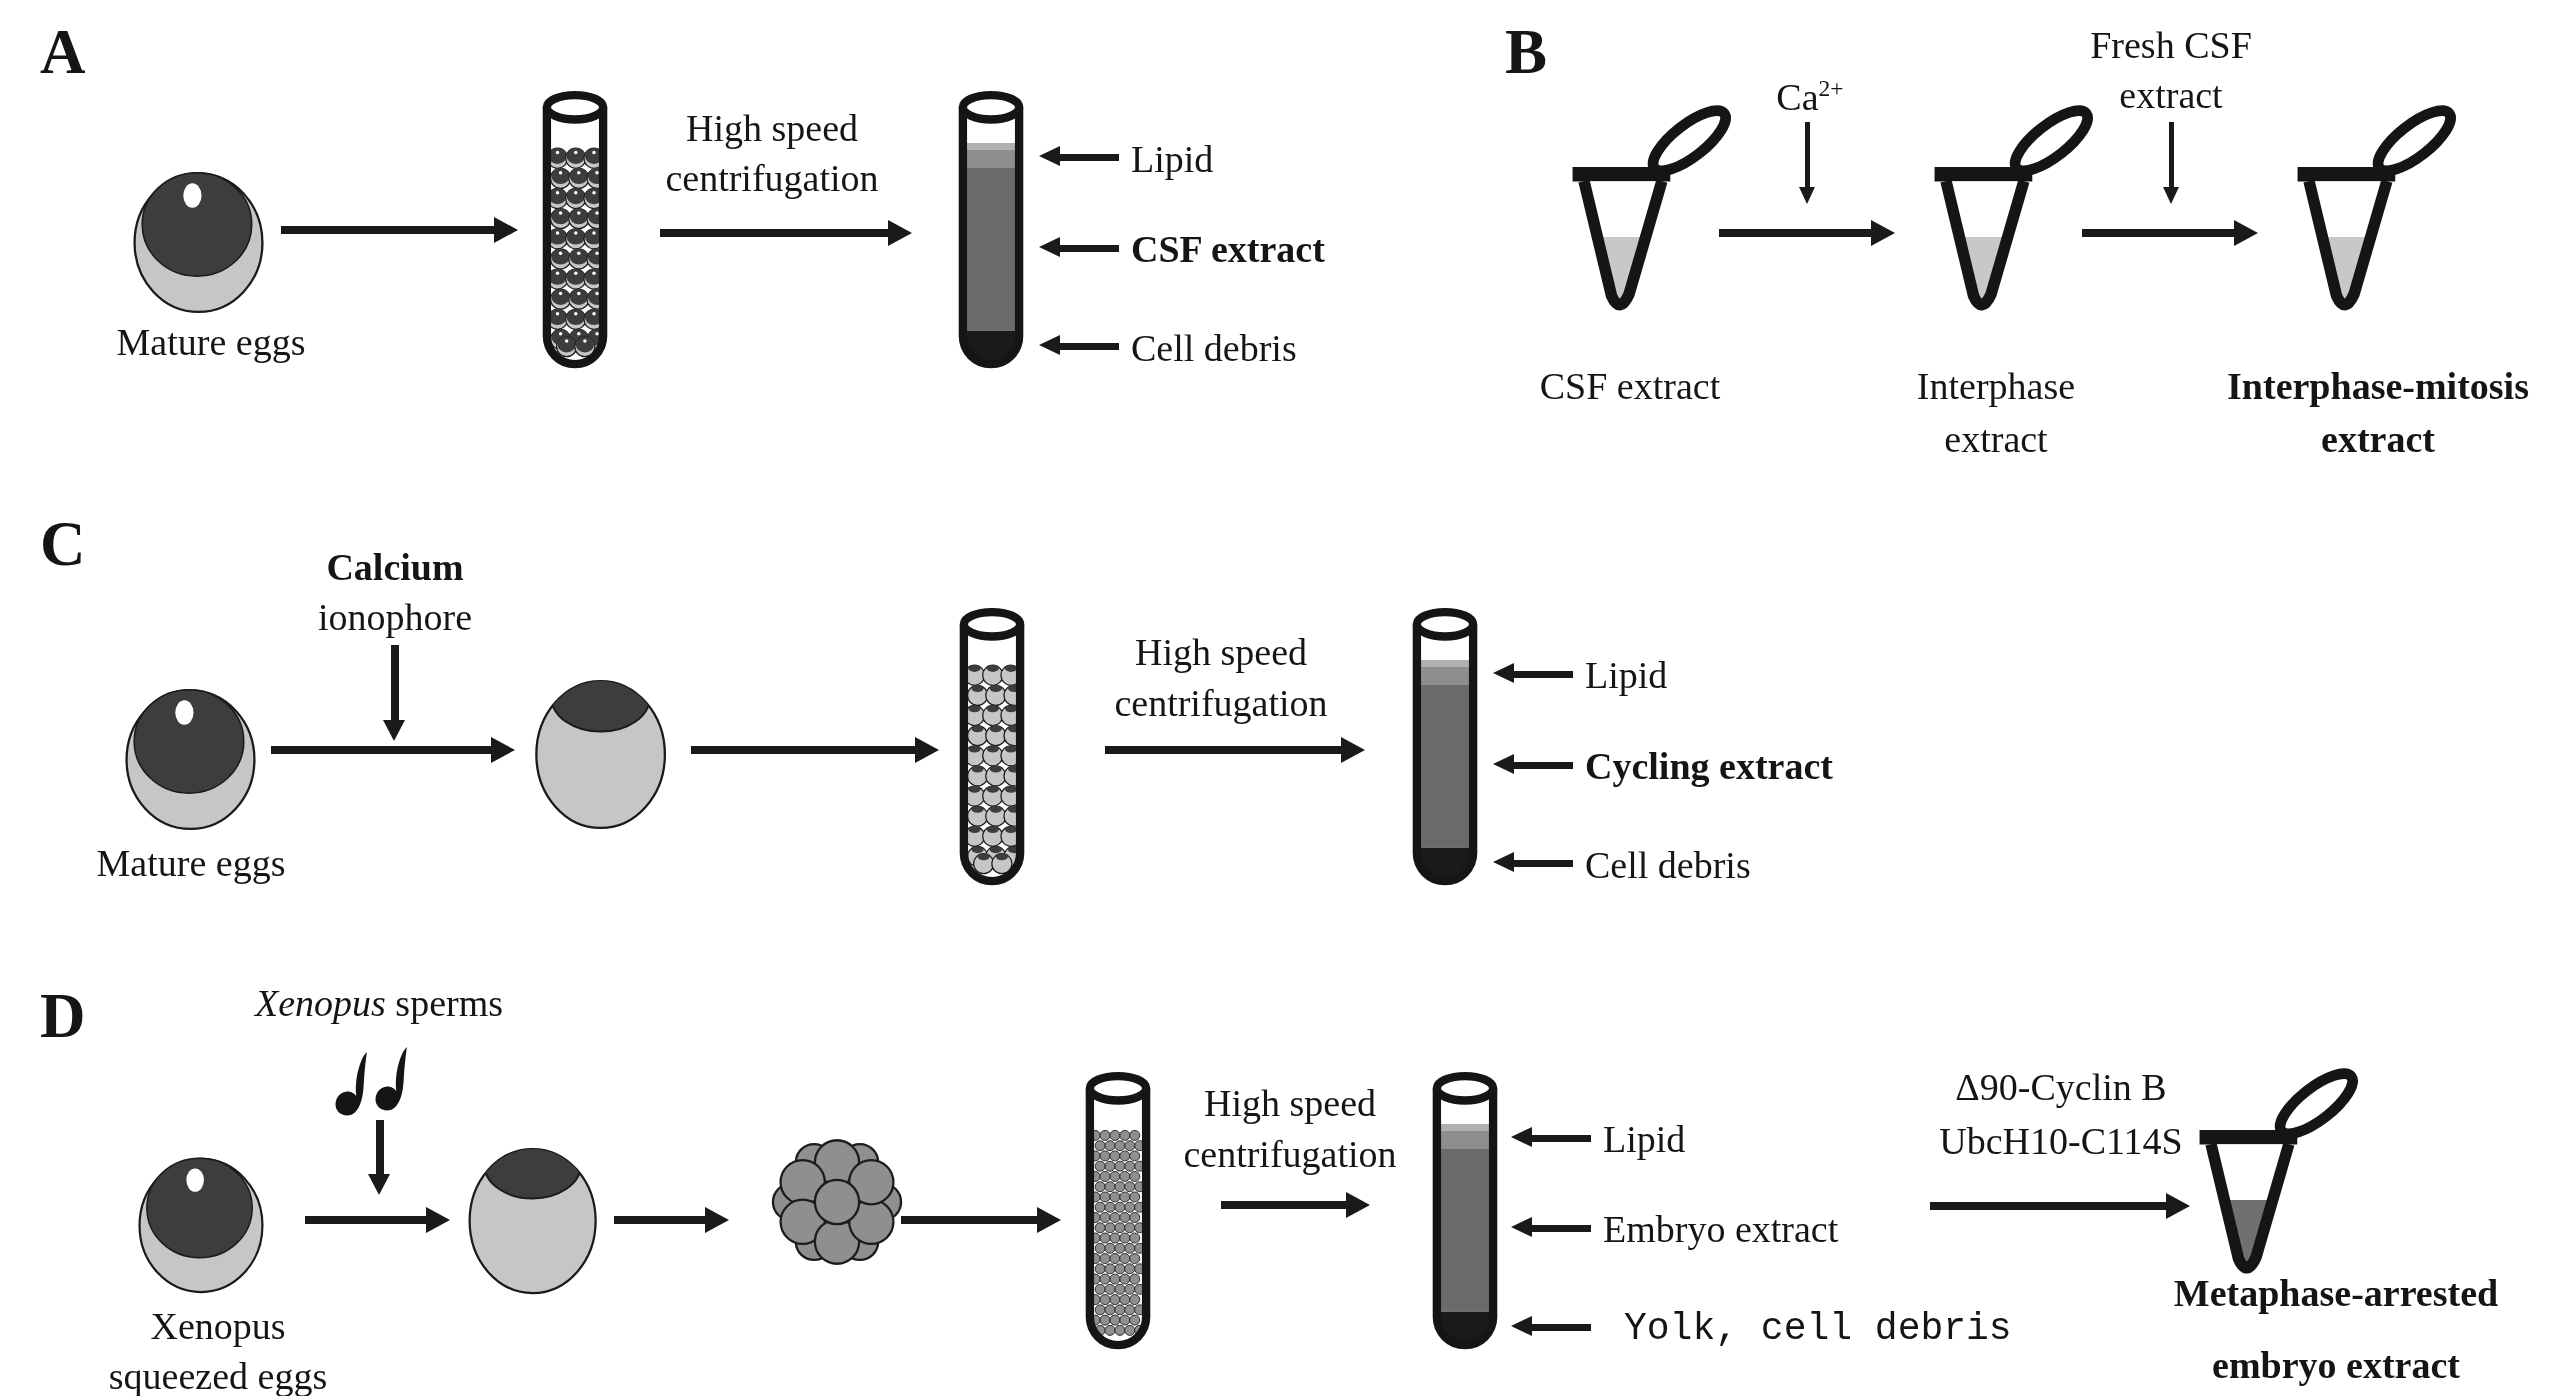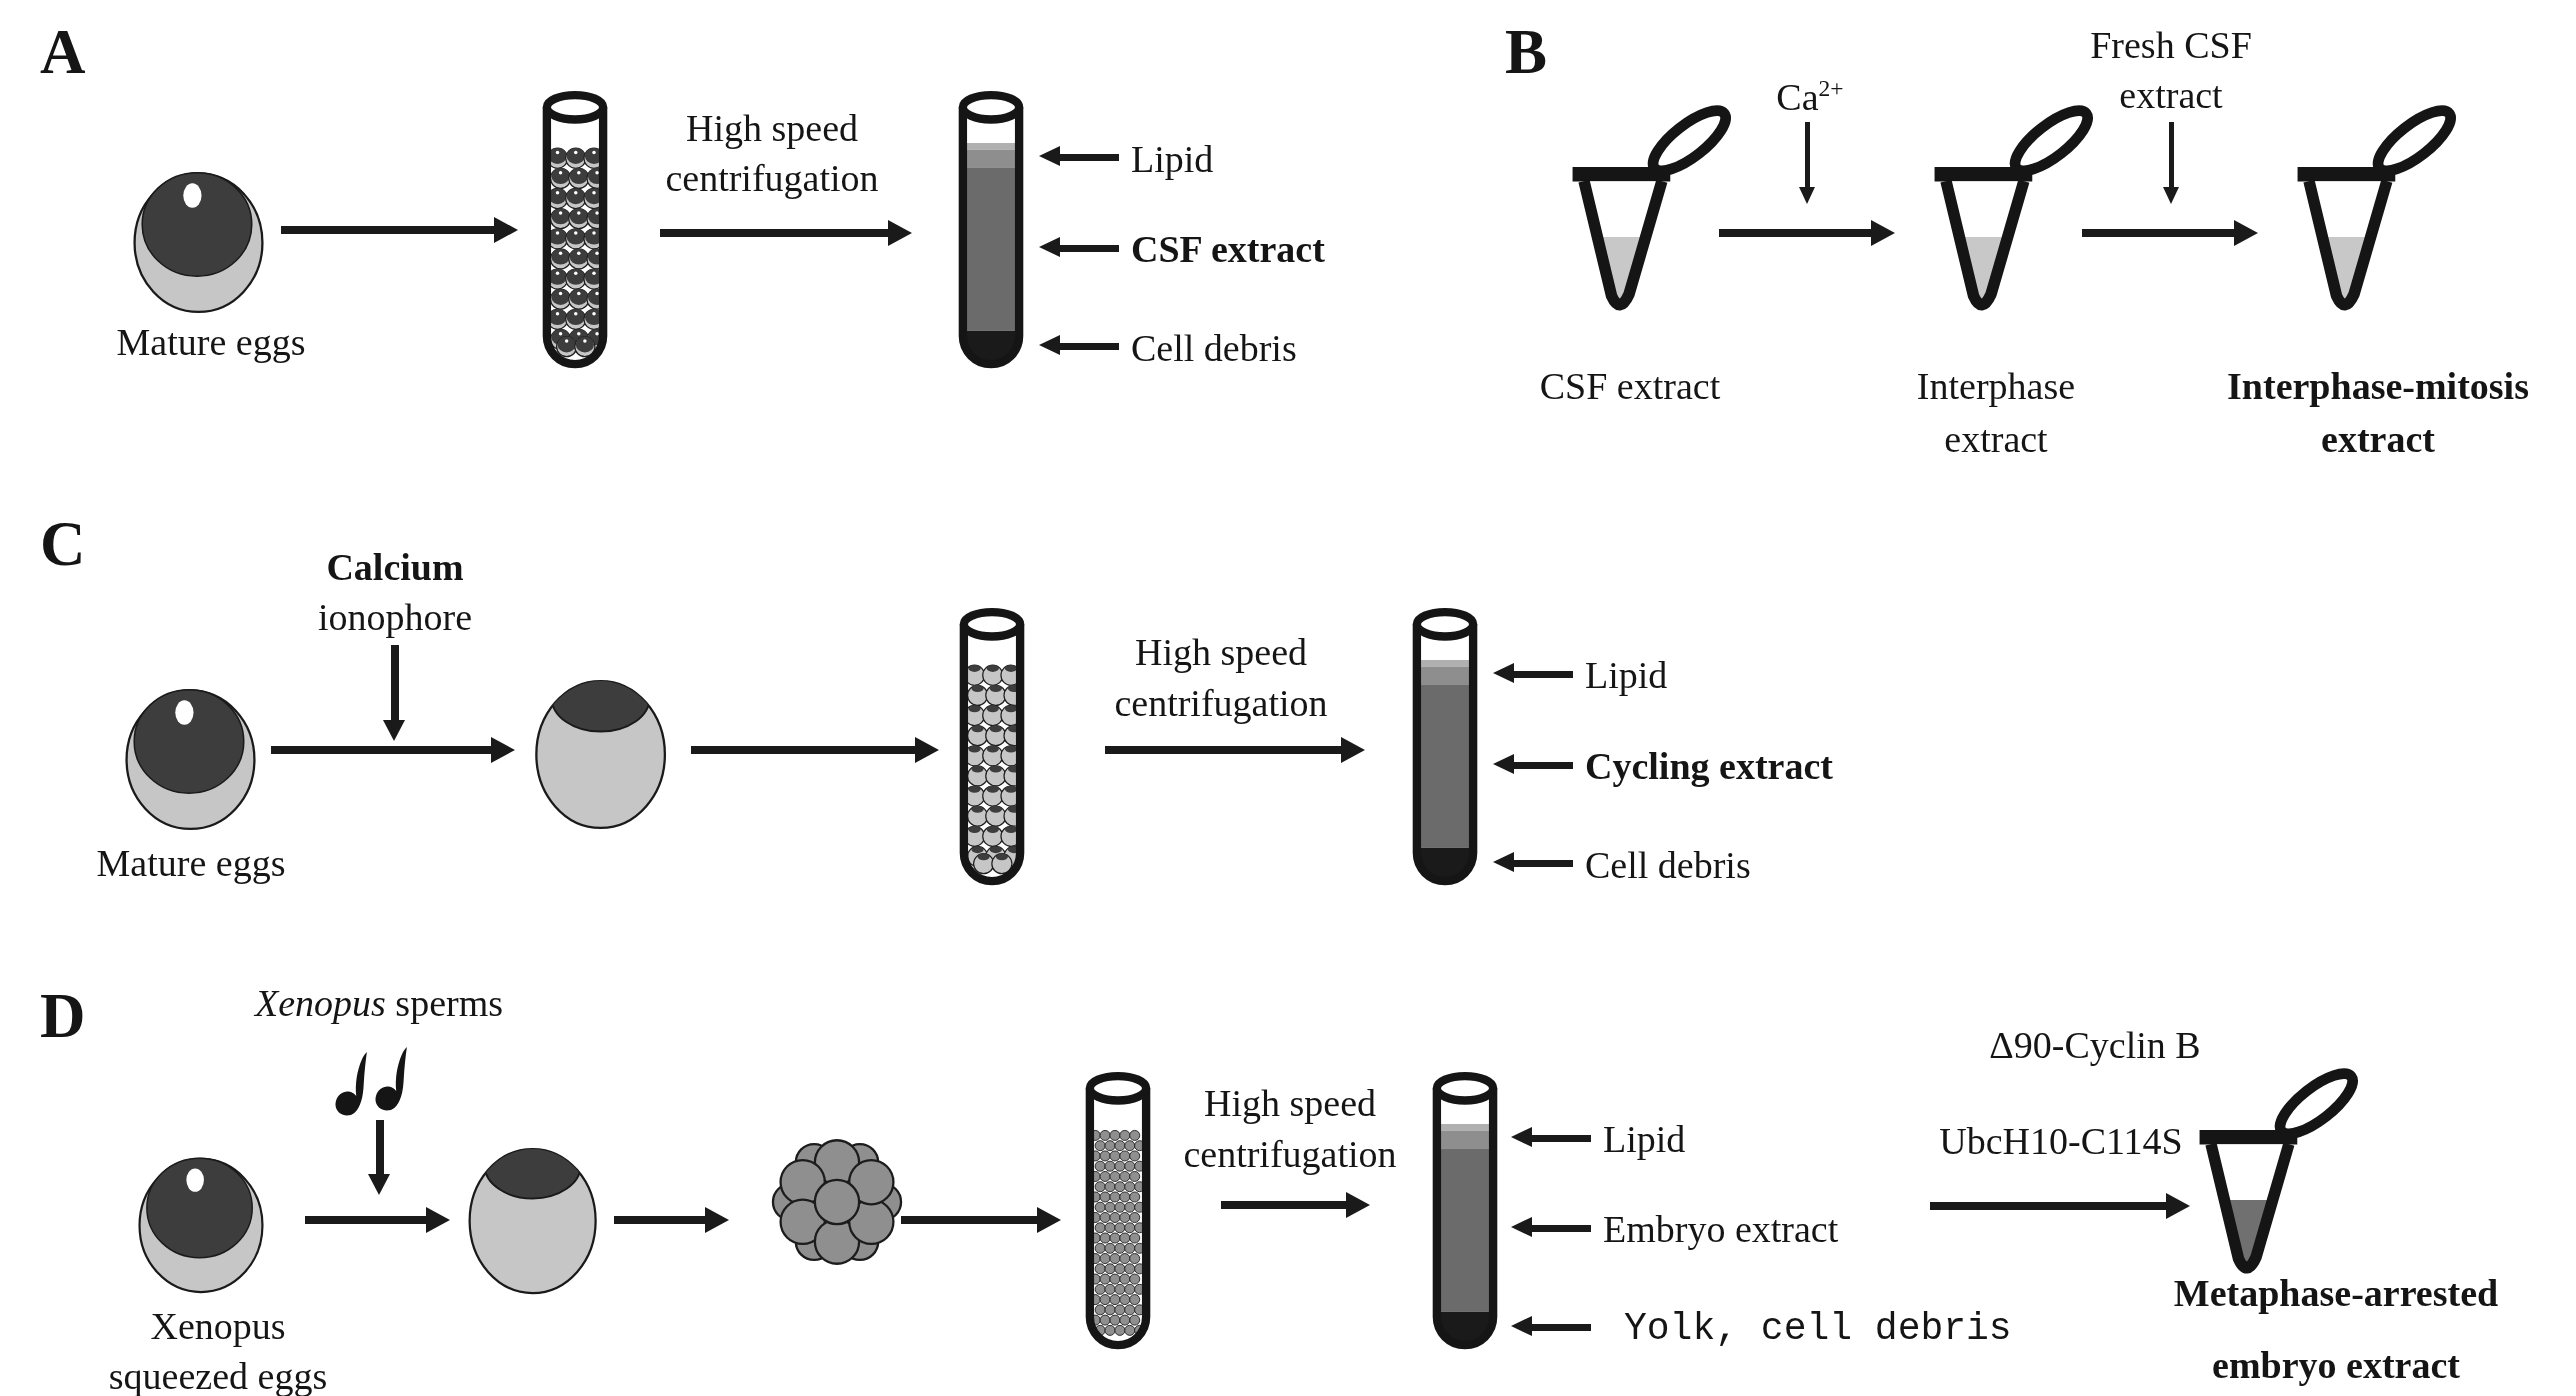--- a/index.html
+++ b/index.html
@@ -671,21 +671,21 @@
   <ellipse cx="50" cy="30" rx="37" ry="16" fill="#ffffff" stroke="#151515" stroke-width="11"></ellipse>
 </svg>
 
 <div class="ahl" style="left:1531px;top:1135px;width:60px;"></div>
 <div class="t" style="left:1603px;top:1114px;">Lipid</div>
 <div class="ahl" style="left:1531px;top:1225px;width:60px;"></div>
 <div class="t" style="left:1603px;top:1204px;">Embryo extract</div>
 <div class="ahl" style="left:1531px;top:1324px;width:60px;"></div>
 <div class="t" style="left:1624px;top:1304px;font-family:Liberation Mono, monospace;">Yolk, cell debris</div>
 
-<div class="t tc" style="left:2061px;top:1020px;margin-left:34px;">Δ90-Cyclin B</div>
+<div class="t tc" style="left:2061px;top:1062px;">Δ90-Cyclin B</div>
 <div class="t tc" style="left:2061px;top:1116px;">UbcH10-C114S</div>
 <div class="ah" style="left:1930px;top:1202px;width:237px;"></div>
 
 <svg class="abs" style="left:2198px;top:1061px;" width="168" height="229" viewBox="0 0 220 300">
   <ellipse cx="155" cy="56" rx="58" ry="21" transform="rotate(-38 155 56)" fill="#ffffff" stroke="#151515" stroke-width="14"></ellipse>
   <path d="M2,100 L130,100" stroke="#151515" stroke-width="19" fill="none"></path>
   <path d="M17,109 L53,259 Q64,284 76,257 L119,109 Z" fill="#ffffff"></path>
   <path d="M34,182 L98,182 L75,253 Q64,276 54,251 Z" fill="#707070"></path>
   <path d="M17,109 L53,259 Q64,284 76,257 L119,109" fill="none" stroke="#151515" stroke-width="15" stroke-linejoin="round"></path>
 </svg>

